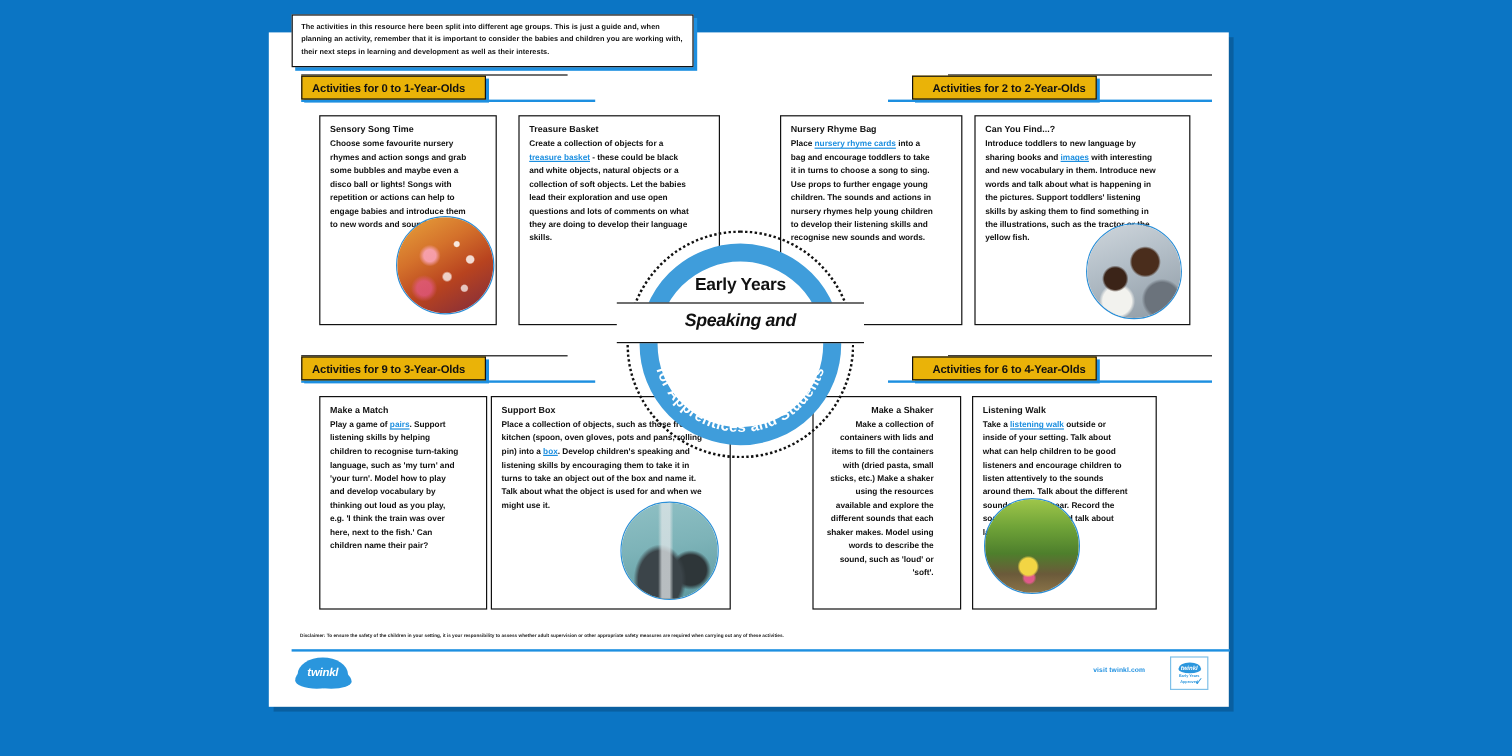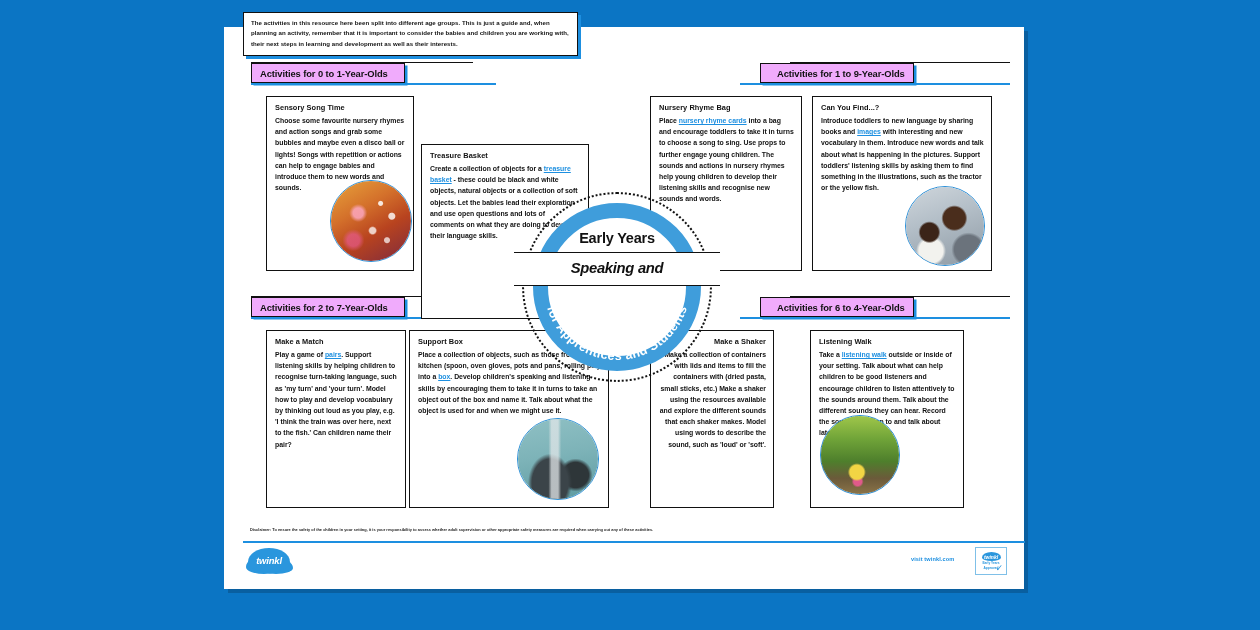--- a/index.html
+++ b/index.html
@@ -49,21 +49,21 @@
     line-height: 1.72;
     color: #111;
     font-weight: bold;
     letter-spacing: 0.05px;
   }
 
   
   .banner {
     position: absolute;
     height: 20px;
-    background: #f0abfc;
+    background: #eab308;
     border: 1.6px solid #111;
     box-shadow: 2.5px 2.5px 0 #1d8fe0;
     display: flex;
     align-items: center;
     z-index: 30;
     box-sizing: border-box;
   }
   .banner span {
     font-size: 9.4px;
     font-weight: bold;
@@ -96,21 +96,21 @@
     background: #111;
     height: 1.3px;
   }
 
   
   .card {
     position: absolute;
     background: #ffffff;
     border: 1.3px solid #111;
     box-sizing: border-box;
-    padding: 6px 7px 6px 8px;
+    padding: 6px 22px 6px 8px;
     z-index: 10;
     overflow: hidden;
   }
   .card h3 {
     margin: 0 0 3px 0;
     font-size: 7.4px;
     font-weight: bold;
     color: #111;
     letter-spacing: 0.05px;
   }
@@ -353,28 +353,28 @@
 
   <div class="banner left b-tl">
     <span>Activities for 0 to 1-Year-Olds</span>
   </div>
   <svg class="banner-tail" style="left:423px; top:63px;" width="26" height="26">
     <polygon points="0,0 26,0 10,26 0,26" fill="#ffffff" stroke="#111" stroke-width="1.6"></polygon>
     <polygon points="26,2 28,4 12,28 10,26" fill="#1d8fe0"></polygon>
   </svg>
 
   <div class="banner right b-tr">
-    <span>Activities for 1 to 9-Year-Olds</span>
+    <span>Activities for 2 to 2-Year-Olds</span>
   </div>
   <svg class="banner-tail" style="left:742px; top:63px;" width="26" height="26">
     <polygon points="0,0 26,0 26,26 16,26" fill="#ffffff" stroke="#111" stroke-width="1.6"></polygon>
   </svg>
 
   <div class="banner left b-bl">
-    <span>Activities for 2 to 7-Year-Olds</span>
+    <span>Activities for 9 to 3-Year-Olds</span>
   </div>
   <svg class="banner-tail" style="left:423px; top:297px;" width="26" height="26">
     <polygon points="0,0 26,0 10,26 0,26" fill="#ffffff" stroke="#111" stroke-width="1.6"></polygon>
     <polygon points="26,2 28,4 12,28 10,26" fill="#1d8fe0"></polygon>
   </svg>
 
   <div class="banner right b-br">
     <span>Activities for 6 to 4-Year-Olds</span>
   </div>
   <svg class="banner-tail" style="left:742px; top:297px;" width="26" height="26">
@@ -382,21 +382,21 @@
   </svg>
 
   <div class="card" style="left:266px; top:96px; width:148px; height:175px;">
     <h3>Sensory Song Time</h3>
     <p class="body">Choose some favourite nursery rhymes and action songs and grab some bubbles and maybe even a disco ball or lights! Songs with repetition or actions can help to engage babies and introduce them to new words and sounds.</p>
   </div>
   <div class="photo ph-bubbles" style="left:330px; top:180px; width:80px; height:80px;">
     <div class="inner"></div>
   </div>
 
-  <div class="card" style="left:421px; top:96px; width:168px; height:175px;margin-top:48px;">
+  <div class="card" style="left:432px; top:96px; width:168px; height:175px;">
     <h3>Treasure Basket</h3>
     <p class="body"><span>Create a collection of objects for a </span><span class="lnk">treasure basket</span><span> - these could be black and white objects, natural objects or a collection of soft objects. Let the babies lead their exploration and use open questions and lots of comments on what they are doing to develop their language skills.</span></p>
   </div>
 
   <div class="card" style="left:650px; top:96px; width:152px; height:175px;">
     <h3>Nursery Rhyme Bag</h3>
     <p class="body"><span>Place </span><span class="lnk">nursery rhyme cards</span><span> into a bag and encourage toddlers to take it in turns to choose a song to sing. Use props to further engage young children. The sounds and actions in nursery rhymes help young children to develop their listening skills and recognise new sounds and words.</span></p>
   </div>
 
   <div class="card" style="left:812px; top:96px; width:180px; height:175px;">
@@ -413,21 +413,21 @@
   </div>
 
   <div class="card" style="left:409px; top:330px; width:200px; height:178px;">
     <h3>Support Box</h3>
     <p class="body"><span>Place a collection of objects, such as those from a kitchen (spoon, oven gloves, pots and pans, rolling pin) into a </span><span class="lnk">box</span><span>. Develop children's speaking and listening skills by encouraging them to take it in turns to take an object out of the box and name it. Talk about what the object is used for and when we might use it.</span></p>
   </div>
   <div class="photo ph-kitchen" style="left:517px; top:418px; width:80px; height:80px;">
     <div class="inner"></div>
   </div>
 
-  <div class="card" style="left:650px; top:330px; width:124px; height:178px;">
+  <div class="card" style="left:677px; top:330px; width:124px; height:178px;">
     <h3 style="text-align:right;">Make a Shaker</h3>
     <p class="body ta-right">Make a collection of containers with lids and items to fill the containers with (dried pasta, small sticks, etc.) Make a shaker using the resources available and explore the different sounds that each shaker makes. Model using words to describe the sound, such as 'loud' or 'soft'.</p>
   </div>
 
   <div class="card" style="left:810px; top:330px; width:154px; height:178px;">
     <h3>Listening Walk</h3>
     <p class="body"><span>Take a </span><span class="lnk">listening walk</span><span> outside or inside of your setting. Talk about what can help children to be good listeners and encourage children to listen attentively to the sounds around them. Talk about the different sounds they can hear. Record the sounds to listen to and talk about later.</span></p>
   </div>
   <div class="photo ph-forest" style="left:820px; top:415px; width:78px; height:78px;">
     <div class="inner"></div>

